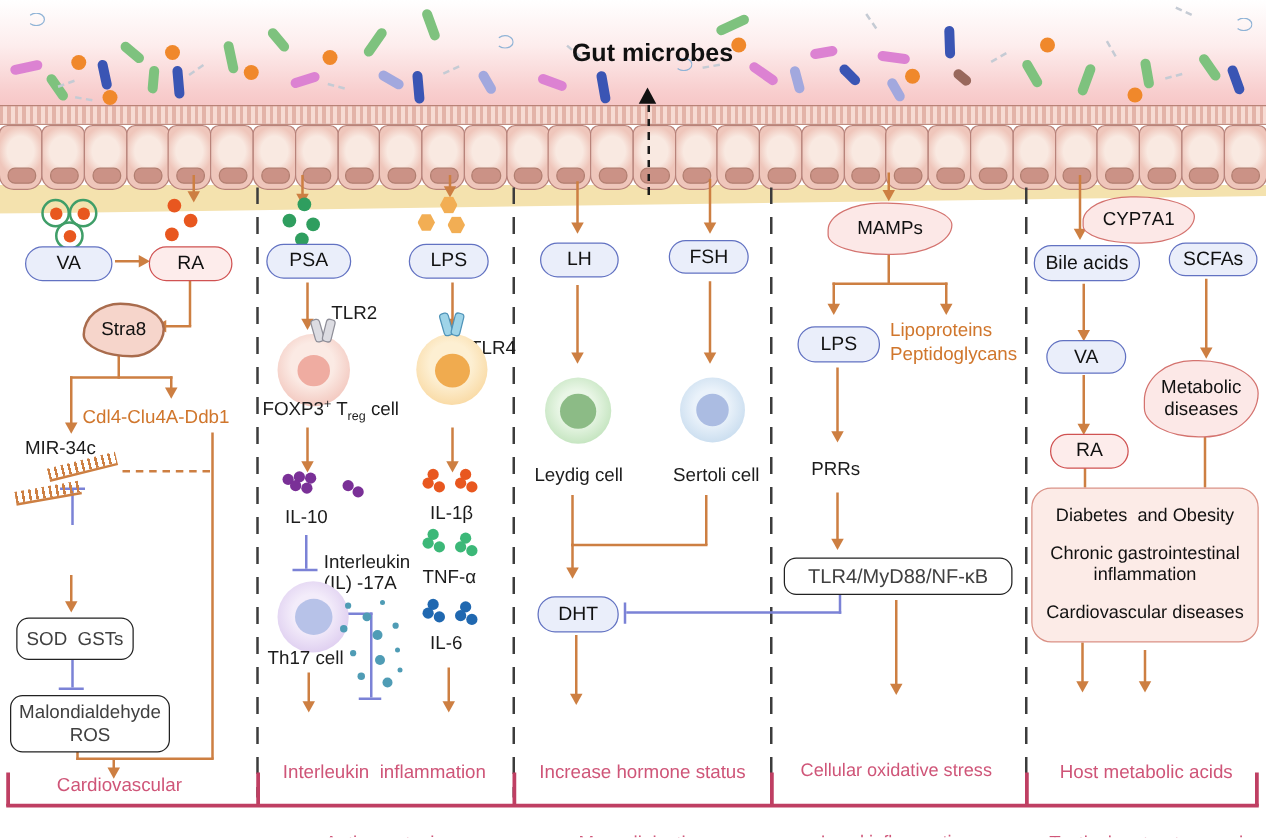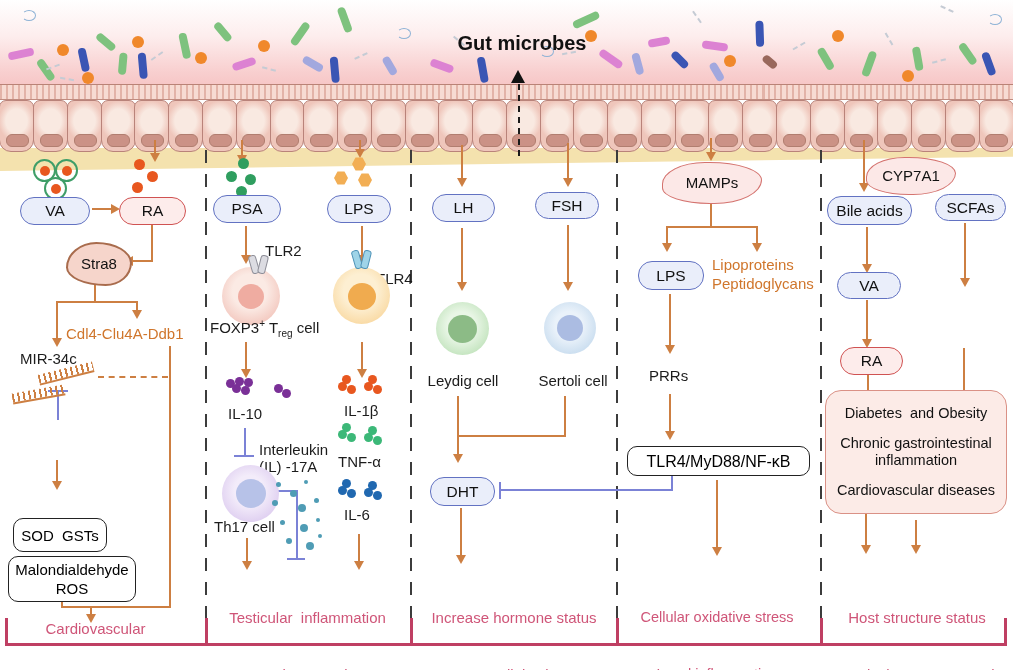--- a/index.html
+++ b/index.html
@@ -30,21 +30,21 @@
   .sep{position:absolute;top:150px;height:488px;width:2.4px;
     background:repeating-linear-gradient(180deg,#3c3c3c 0 13px,transparent 13px 24px);z-index:2;}
   .brk{position:absolute;background:#bf3f63;z-index:3;}
   
   .pill{position:absolute;display:flex;align-items:center;justify-content:center;
     font-size:15.5px;border-radius:14px;color:#111;z-index:5;}
   .pill.blue{background:#eaeefa;border:1.6px solid #6272c2;}
   .pill.pinkp{background:#fdeceb;border:1.6px solid #d05252;}
   .bbox{position:absolute;background:#fff;border:1.7px solid #222;border-radius:10px;
     display:flex;flex-direction:column;align-items:center;justify-content:center;text-align:center;
-    font-size:15px;line-height:19px;color:#000000;z-index:5;white-space:pre;}
+    font-size:15px;line-height:19px;color:#404040;z-index:5;white-space:pre;}
   .blob{position:absolute;display:flex;flex-direction:column;align-items:center;justify-content:center;
     text-align:center;font-size:15px;line-height:18px;color:#111;z-index:5;}
   .blob.salmon{background:#f6d5cb;border:2px solid #a96c4d;border-radius:46% 54% 40% 60%/58% 48% 52% 42%;}
   .blob.pinkb{background:#fce8e7;border:1.8px solid #d4736f;border-radius:45% 55% 50% 50%/55% 45% 60% 40%;}
   .ellipse{position:absolute;background:#f8d8d2;border:2px solid #c0764d;border-radius:50%;
     display:flex;align-items:center;justify-content:center;font-size:16px;z-index:5;}
   .dashbox{position:absolute;background:#fff;border:2px dashed #222;border-radius:10px;
     display:flex;align-items:center;justify-content:center;font-size:15px;z-index:6;}
   .bigpink{position:absolute;background:#fcebe7;border:1.6px solid #da9186;border-radius:16px;
     display:flex;flex-direction:column;justify-content:space-around;align-items:center;
@@ -242,21 +242,21 @@
   </div>
   <div class="odash" style="left:98px;top:376px;width:70px"></div>
 
   <div class="oline" style="left:169px;top:346px;width:2.2px;height:261px"></div>
 
   <div class="bline" style="left:48px;top:390px;width:20px;height:2.2px"></div>
   <div class="bline" style="left:57px;top:391px;width:2.2px;height:29px"></div>
 
   <div class="ad" style="left:56px;top:460px;height:22px"></div>
 
-  <div class="bbox" style="left:13px;top:518px;width:92px;height:32px"><span>SOD  GSTs</span></div>
+  <div class="bbox" style="left:13px;top:494px;width:92px;height:32px"><span>SOD  GSTs</span></div>
   <div class="bline" style="left:57px;top:520px;width:2.2px;height:30px"></div>
   <div class="bline" style="left:47px;top:550px;width:20px;height:2.2px"></div>
 
   <div class="bbox" style="left:8px;top:556px;width:126px;height:44px">
     <span>Malondialdehyde</span>
     <span>ROS</span>
   </div>
   <div class="oline" style="left:61px;top:599px;width:2.2px;height:9px"></div>
   <div class="oline" style="left:61px;top:606px;width:110px;height:2.2px"></div>
   <div class="ad" style="left:90px;top:607px;height:8px"></div>
@@ -352,21 +352,21 @@
       <span class="tealdot" style="left: 46px; top: 52px; width: 4px; height: 4px;"></span>
     </div>
   <div class="bline" style="left:276px;top:490px;width:22px;height:2px"></div>
   <div class="bline" style="left:296px;top:490px;width:2px;height:68px"></div>
   <div class="bline" style="left:287px;top:558px;width:18px;height:2px"></div>
 
   <div class="ad" style="left:246px;top:538px;height:24px"></div>
   <div class="ad" style="left:358px;top:534px;height:28px"></div>
 
   <div class="pink" style="left:215px;top:570px;width:185px">
-    <div>Testicular  inflammation</div>
+    <div>Interleukin  inflammation</div>
     <div>Anti-apoptosis</div>
     
   </div>
 
   <div class="ad" style="left:461px;top:145px;height:34px"></div>
   <div class="ad" style="left:567px;top:143px;height:36px"></div>
   <div class="kdashv" style="left:518px;top:84px;height:72px"></div>
   <div class="uphead" style="left:511px;top:70px"></div>
 
   <div class="pill blue" style="left:432px;top:194px;width:61px;height:26px">
@@ -454,31 +454,34 @@
   <div class="ad" style="left:866px;top:227px;height:38px"></div>
   <div class="pill blue" style="left:837px;top:272px;width:62px;height:25px">
       <span>VA</span>
     </div>
   <div class="ad" style="left:866px;top:300px;height:40px"></div>
   <div class="pill pinkp" style="left:840px;top:347px;width:61px;height:26px">
       <span>RA</span>
     </div>
 
   <div class="ad" style="left:964px;top:223px;height:56px"></div>
+  <div class="blob pinkb" style="left:915px;top:288px;width:90px;height:60px">
+      <span style="width:72px">Metabolic diseases</span>
+    </div>
 
   <div class="oline" style="left:867px;top:373px;width:2.2px;height:17px"></div>
   <div class="oline" style="left:963px;top:348px;width:2.2px;height:42px"></div>
 
   <div class="bigpink" style="left:825px;top:390px;width:172px;height:106px">
     <div>Diabetes  and Obesity</div>
     <div>Chronic gastrointestinal inflammation</div>
     <div>Cardiovascular diseases</div>
   </div>
 
   <div class="ad" style="left:865px;top:514px;height:32px"></div>
   <div class="ad" style="left:915px;top:520px;height:26px"></div>
 
   <div class="pink" style="left:833px;top:570px;width:168px">
-    <div>Host structure status</div>
+    <div>Host metabolic acids</div>
     <div>Testicular structure and function</div>
   </div>
 
 </div>
 
 </body></html>

